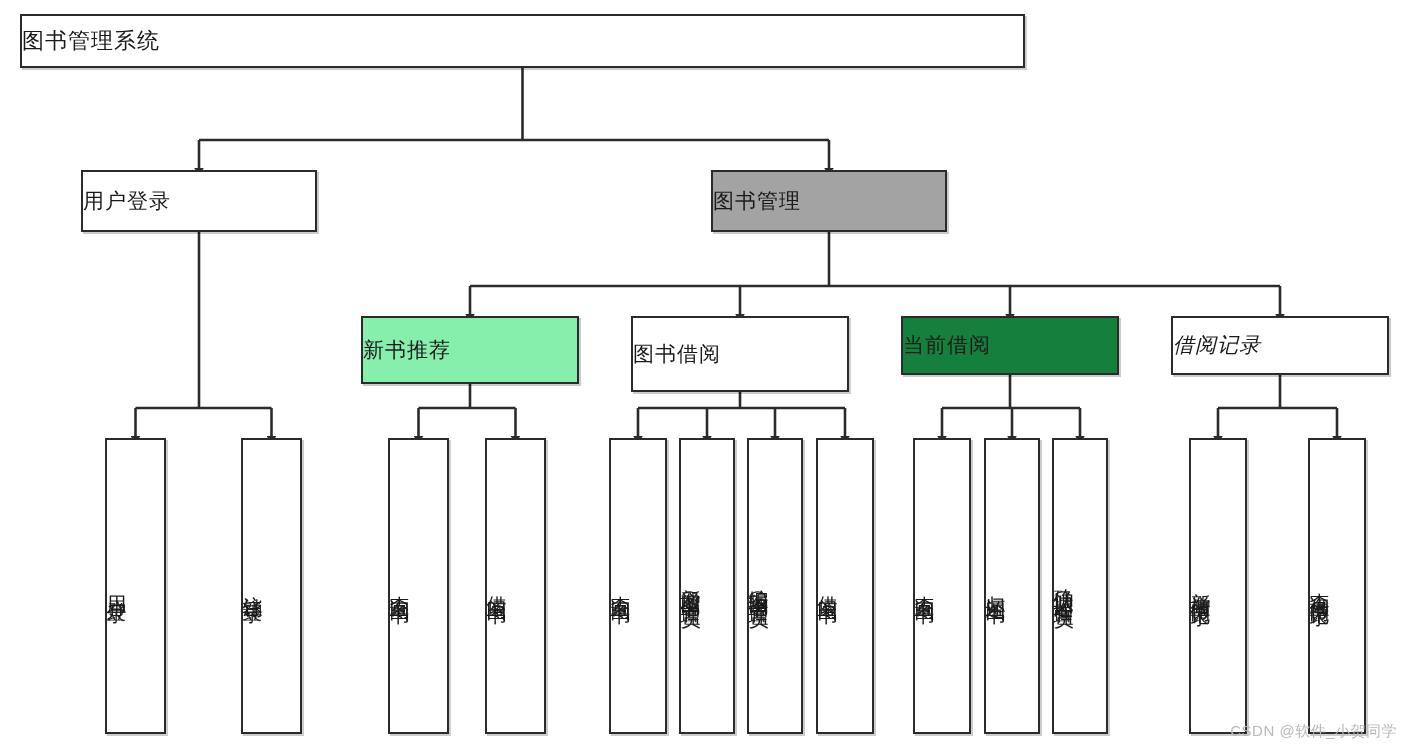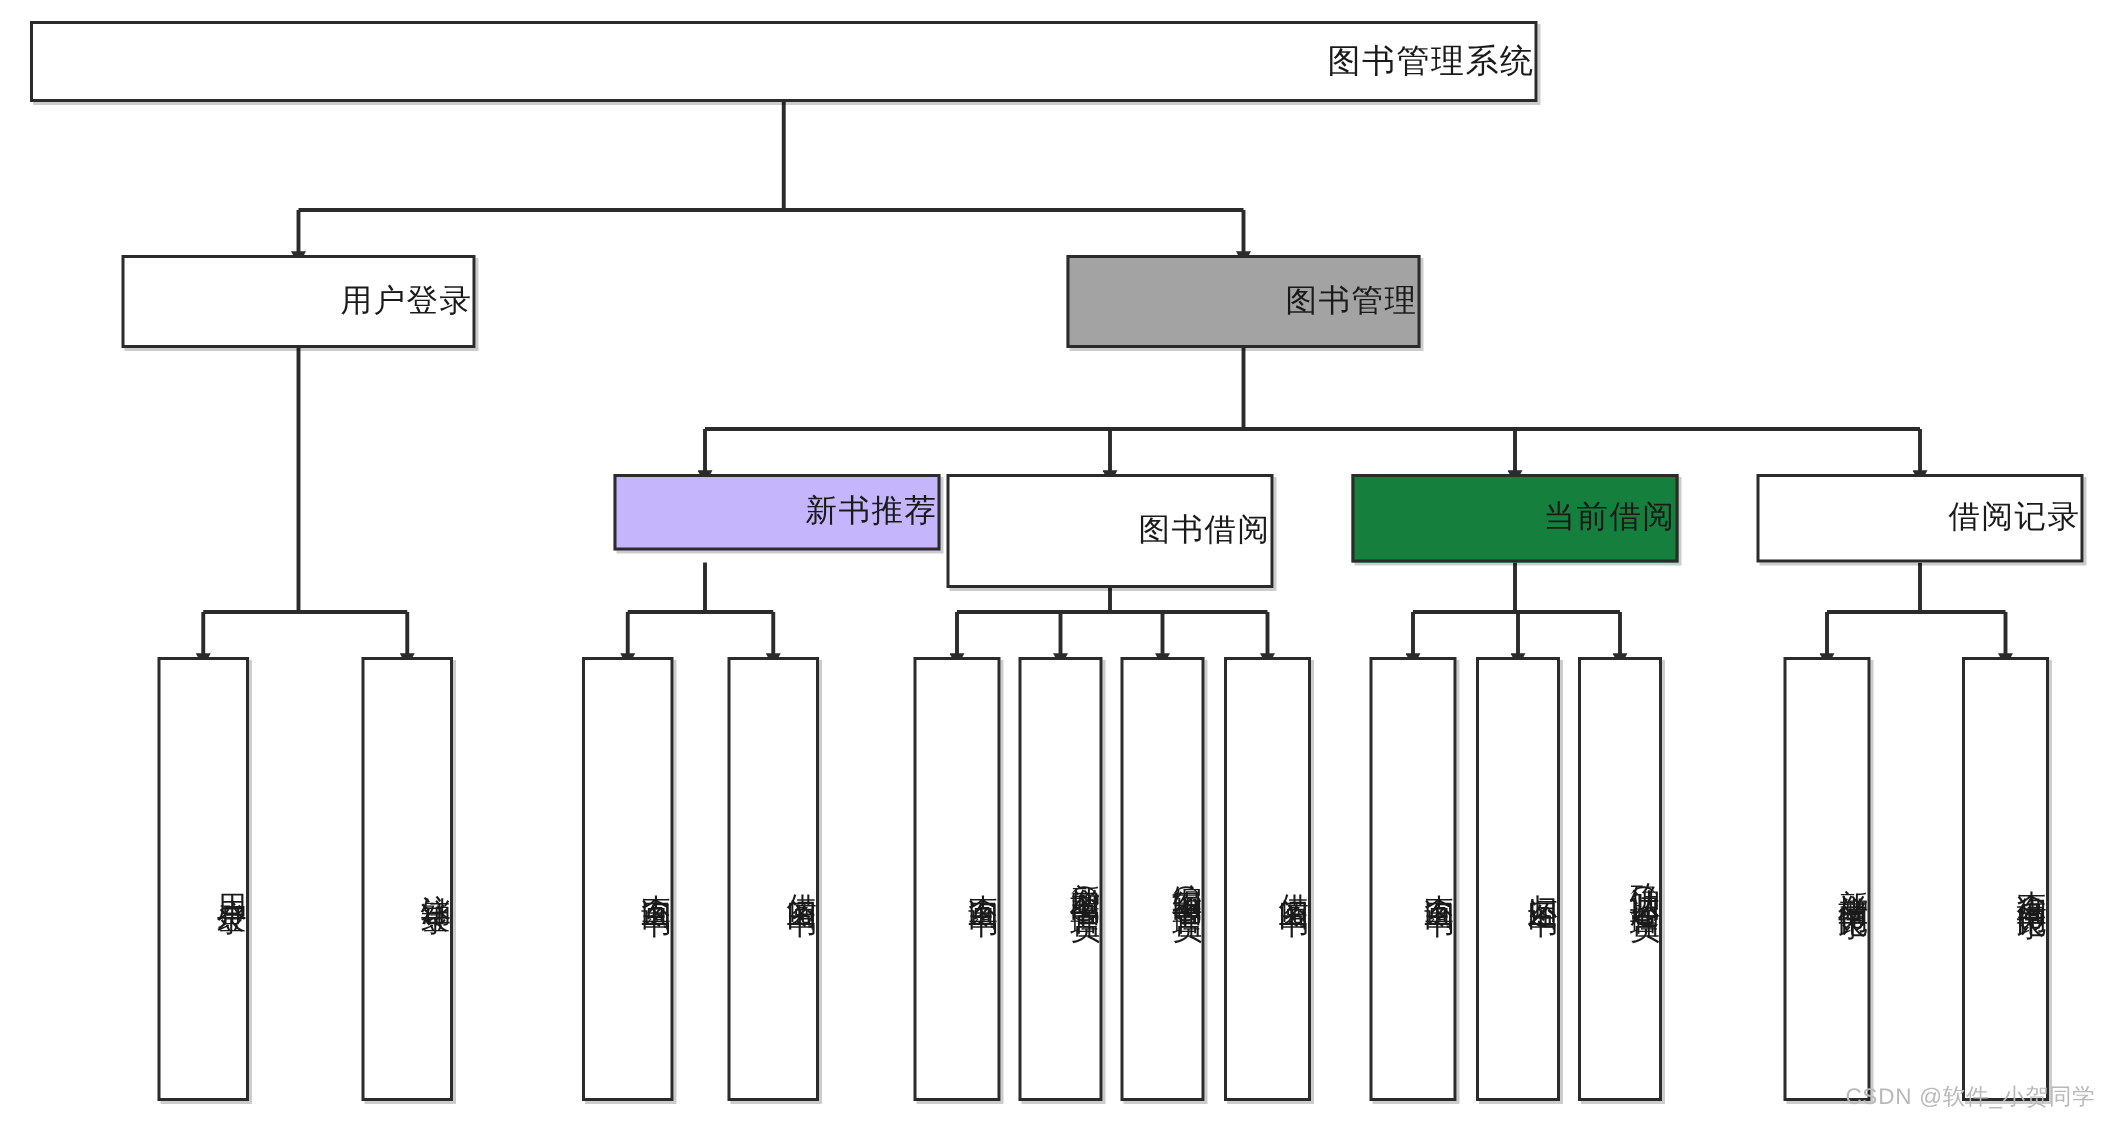--- a/index.html
+++ b/index.html
@@ -29,21 +29,21 @@
     height: 747px;
     pointer-events: none;
   }
   .node {
     position: absolute;
     box-sizing: border-box;
     background: #ffffff;
     border: 2px solid #2b2b2b;
     display: flex;
     align-items: center;
-    justify-content: flex-end;
+    justify-content: flex-start;
     box-shadow: 2px 2px 0 rgba(0,0,0,0.20);
   }
   .node-label {
     font-size: 21px;
     line-height: 1.15;
     letter-spacing: 1px;
     white-space: nowrap;
     color: #1a1a1a;
   }
   .node.vertical .node-label {
@@ -118,33 +118,33 @@
   </div>
 
   <div class="node" style="left: 81px; top: 170px; width: 236px; height: 62px; border-color: rgb(43, 43, 43); background: rgb(255, 255, 255);">
     <span class="node-label">用户登录</span>
   </div>
 
   <div class="node" style="left: 711px; top: 170px; width: 236px; height: 62px; border-color: rgb(43, 43, 43); background: #a3a3a3;">
     <span class="node-label">图书管理</span>
   </div>
 
-  <div class="node" style="left: 361px; top: 316px; width: 218px; height: 51px; border-color: rgb(43, 43, 43); background: #c4b5fd; margin-left: 48px;">
+  <div class="node" style="left: 361px; top: 316px; width: 218px; height: 68px; border-color: rgb(43, 43, 43); background: #86efac;">
     <span class="node-label">新书推荐</span>
   </div>
 
   <div class="node" style="left: 631px; top: 316px; width: 218px; height: 76px; border-color: rgb(43, 43, 43); background: rgb(255, 255, 255);">
     <span class="node-label">图书借阅</span>
   </div>
 
   <div class="node" style="left: 901px; top: 316px; width: 218px; height: 59px; border-color: rgb(43, 43, 43); background: #15803d;">
     <span class="node-label">当前借阅</span>
   </div>
 
-  <div class="node" style="left: 1171px; top: 316px; width: 218px; height: 59px; border-color: rgb(43, 43, 43); background: rgb(255, 255, 255);">
+  <div class="node" style="left: 1171px; top: 316px; width: 218px; height: 59px; border-color: rgb(43, 43, 43); background: rgb(255, 255, 255); font-style: italic;">
     <span class="node-label">借阅记录</span>
   </div>
 
   <div class="node vertical" style="left: 105px; top: 438px; width: 61px; height: 296px; border-color: rgb(43, 43, 43); background: rgb(255, 255, 255);">
     <span class="node-label">用户登录</span>
   </div>
 
   <div class="node vertical" style="left: 241px; top: 438px; width: 61px; height: 296px; border-color: rgb(43, 43, 43); background: rgb(255, 255, 255);">
     <span class="node-label">注销登录</span>
   </div>

